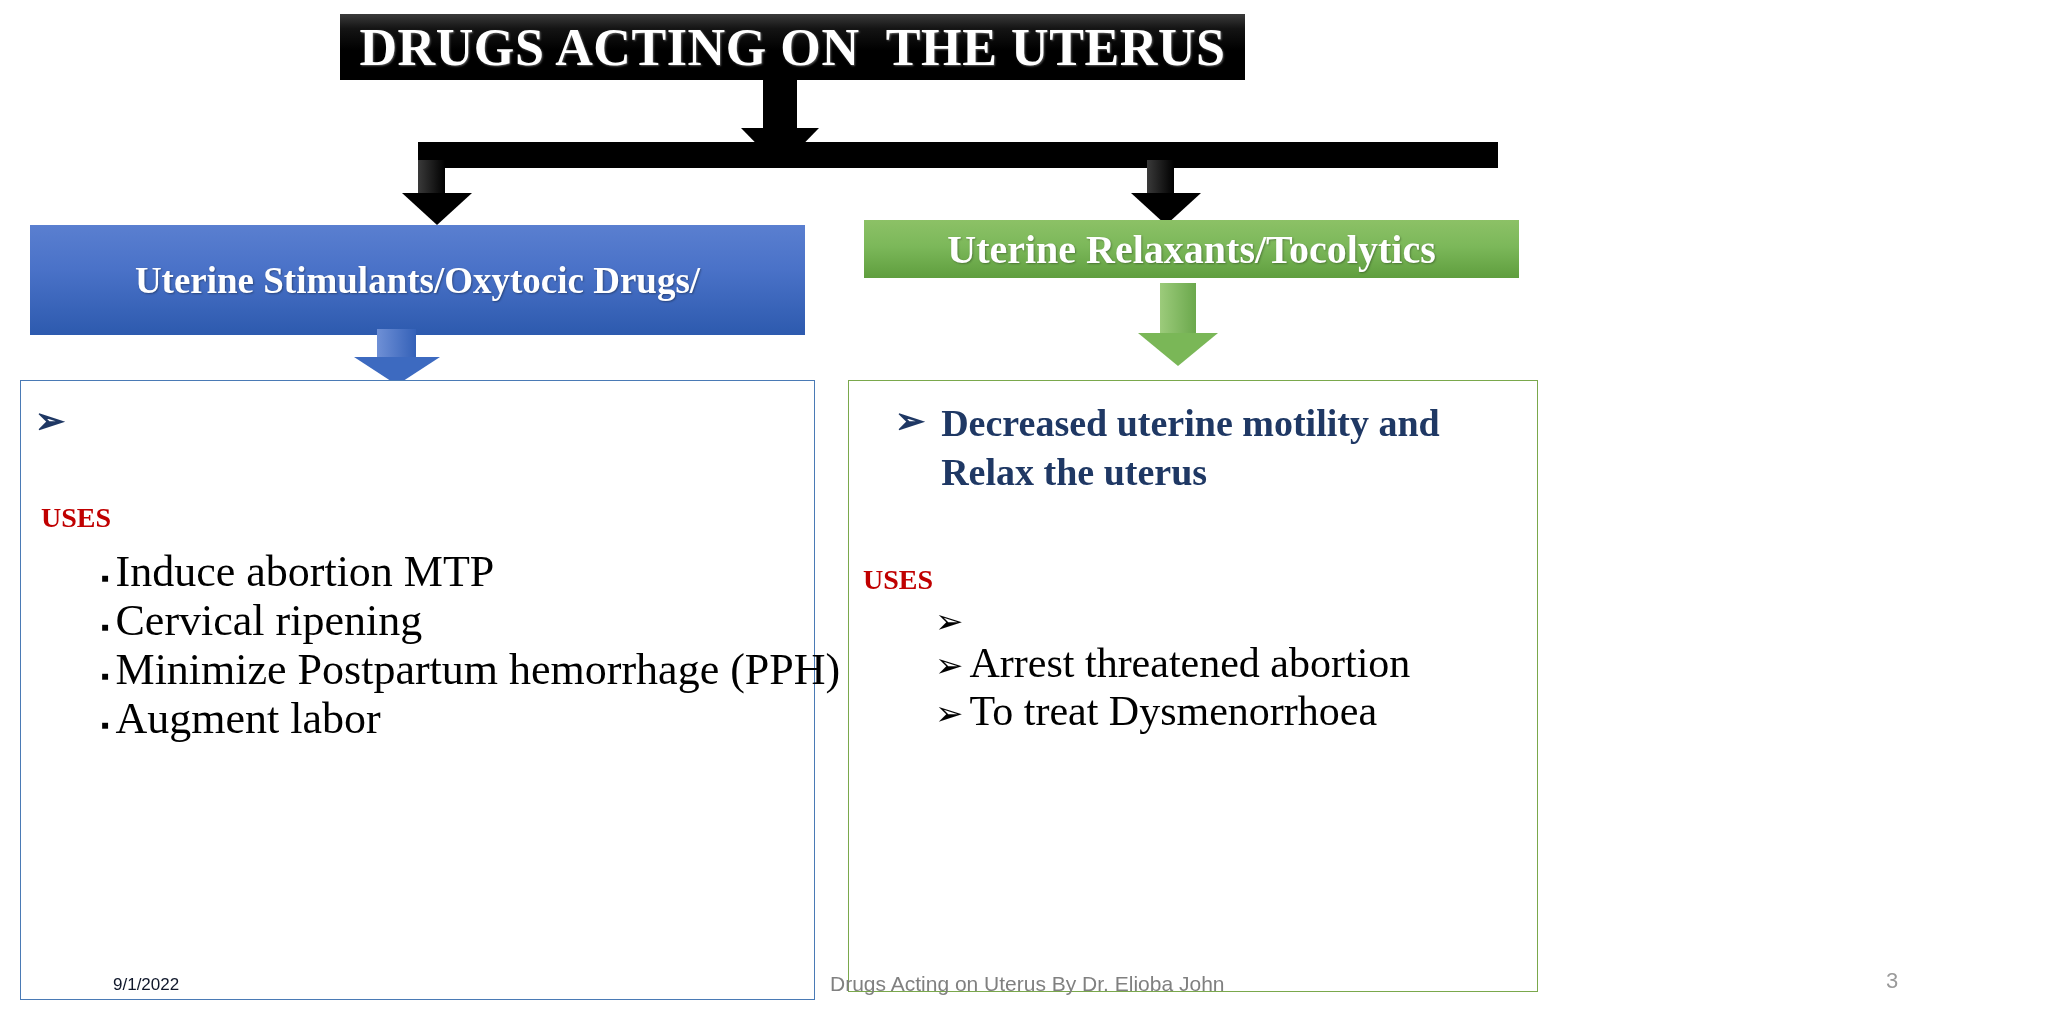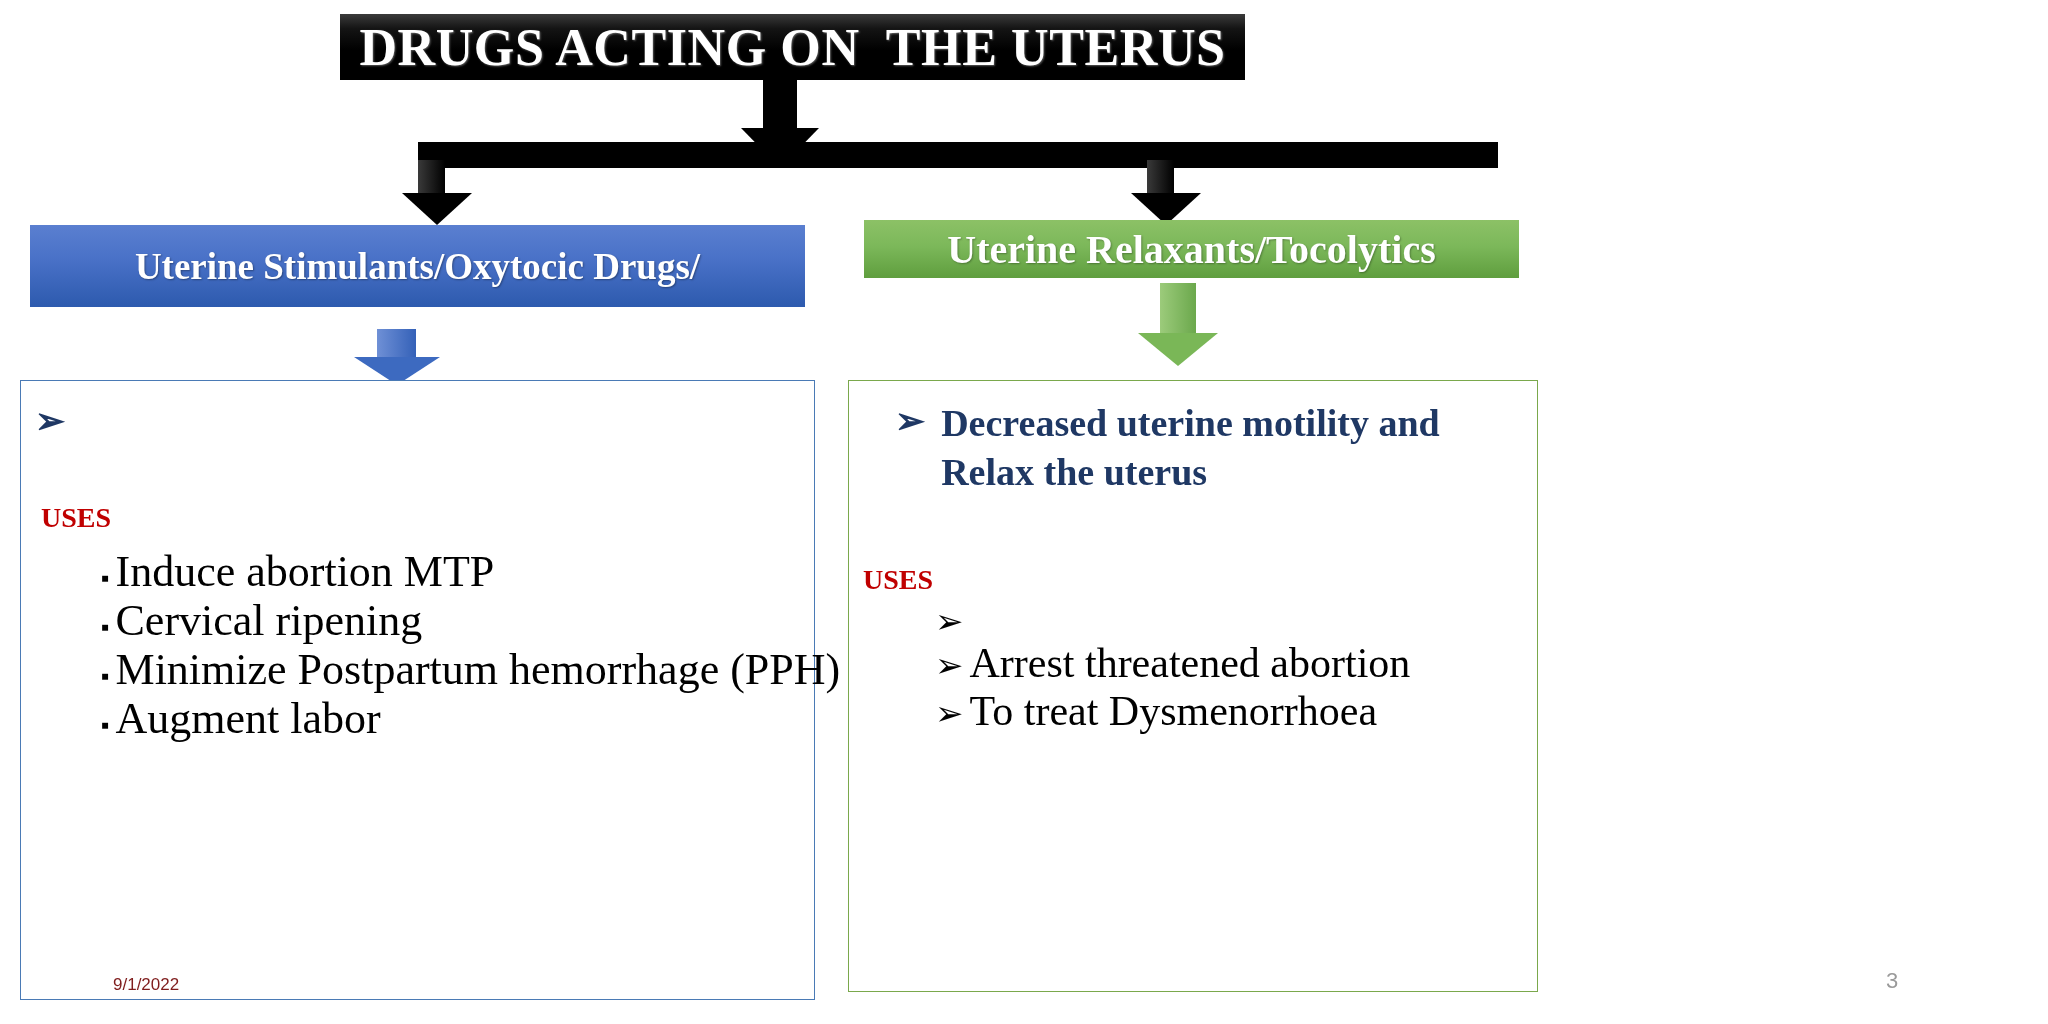--- a/index.html
+++ b/index.html
@@ -52,21 +52,21 @@
     background:linear-gradient(90deg,#3a3a3a,#000);
   }
   #conn-right-head{
     position:absolute;left:1131px;top:193px;width:0;height:0;
     border-left:35px solid transparent;border-right:35px solid transparent;
     border-top:32px solid #000;
   }
 
   
   #blue-box{
-    position:absolute;left:30px;top:225px;width:775px;height:82px;
+    position:absolute;left:30px;top:225px;width:775px;height:110px;
     background:linear-gradient(180deg,#5a7fd0 0%,#4a72c8 40%,#2d5aae 100%);
     display:flex;flex-direction:row;align-items:center;justify-content:center;
     text-align:center;
   }
   #blue-box .line{
     color:#ffffff;font-weight:bold;font-size:37px;line-height:47px;
     font-family:"Liberation Serif", serif;
     text-shadow:1px 1px 2px rgba(0,0,0,0.35);
   }
 
@@ -146,21 +146,21 @@
   #left-box .bullets li{font-size:44px;line-height:49px;}
   #left-box .bullets .mk{font-size:24px;line-height:24px;}
 
   #right-box .bullets{margin-top:4px;margin-left:72px;}
   #right-box .bullets li{font-size:42px;line-height:48px;}
   #right-box .bullets .mk{font-size:34px;line-height:34px;}
 
   
   #footer-date{
     position:absolute;left:113px;top:975px;
-    font-family:"Liberation Sans", sans-serif;font-size:17px;color:#7f1d1d;
+    font-family:"Liberation Sans", sans-serif;font-size:17px;color:#0f172a;
   }
   #footer-center{
     position:absolute;left:830px;top:972px;
     font-family:"Liberation Sans", sans-serif;font-size:21px;color:#808080;
     white-space:nowrap;
   }
   #footer-page{
     position:absolute;left:1886px;top:968px;
     font-family:"Liberation Sans", sans-serif;font-size:22px;color:#9a9a9a;
   }
@@ -234,15 +234,16 @@
         <span>Arrest threatened  abortion</span>
       </li>
       <li>
         <span class="mk">➢</span>
         <span>To treat Dysmenorrhoea</span>
       </li>
     </ul>
   </div>
 
   <div id="footer-date">9/1/2022</div>
+  <div id="footer-center">Drugs Acting on Uterus By Dr. Elioba John</div>
   <div id="footer-page">3</div>
 
 </div>
 
 </body></html>

